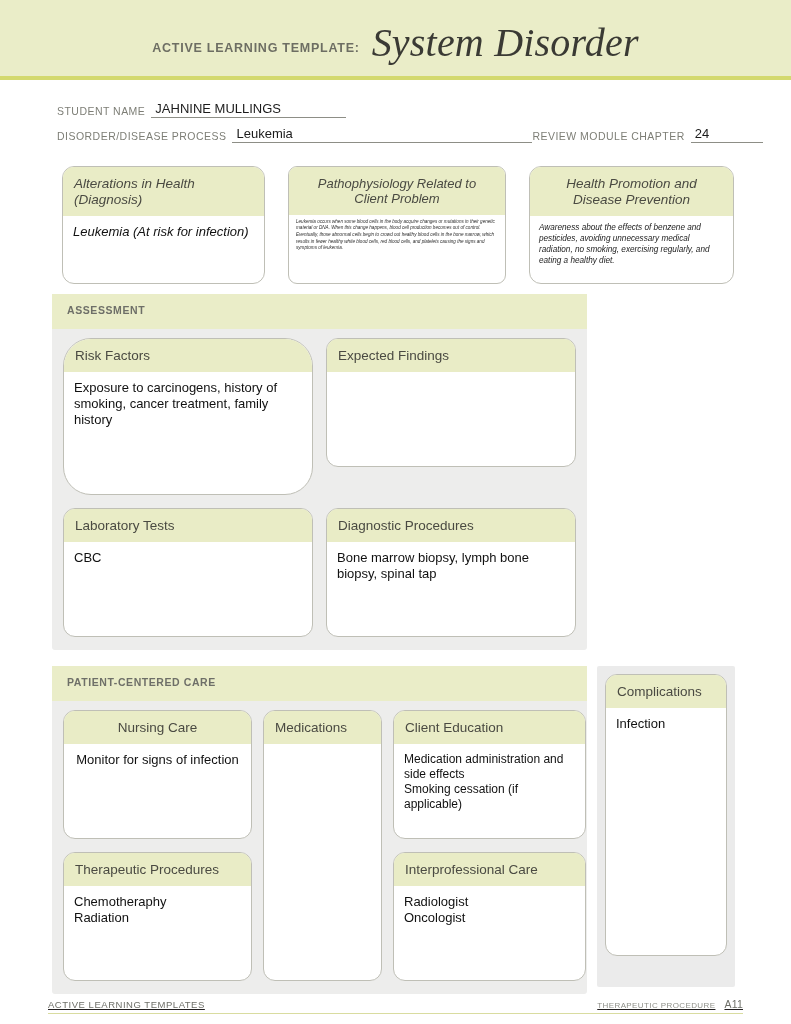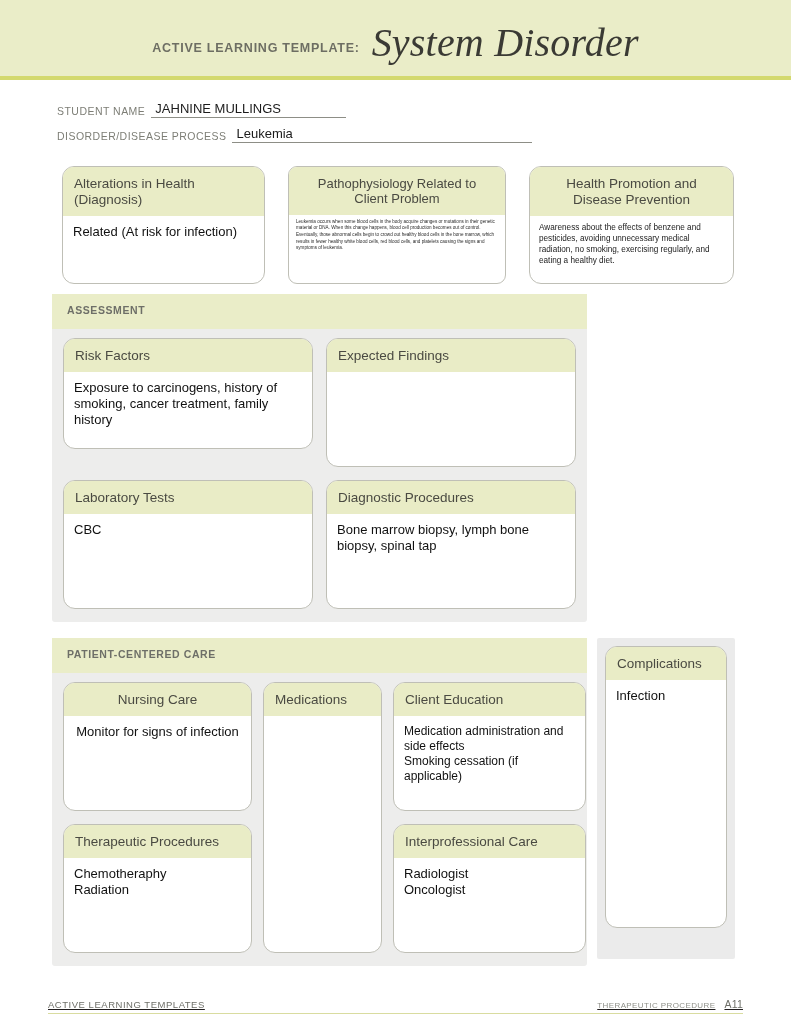--- a/index.html
+++ b/index.html
@@ -77,20 +77,21 @@
   .rule-student { width: 195px; }
   .rule-disorder { width: 300px; }
   .rule-chapter { width: 72px; }
   .ident-right { margin-left: auto; display: flex; align-items: flex-end; }
 
   
   .top-boxes {
     display: flex;
     gap: 23px;
     padding: 14px 57px 0 62px;
+    font-style: italic;
   }
   .card {
     border: 1px solid #bfbfb6;
     border-radius: 12px;
     background: #ffffff;
     overflow: hidden;
     display: flex;
     flex-direction: column;
   }
   .card-head {
@@ -153,21 +154,21 @@
   .assessment-band {
     background: #eaedc8;
     margin: -9px -11px 0 -11px;
     padding: 9px 13px 5px 13px;
   }
   .grid2 {
     display: flex;
     gap: 13px;
   }
   .grid2 + .grid2 { margin-top: 13px; }
-  .cell-risk { width: 251px; height: 111px; }
+  .cell-risk { width: 251px; height: 157px; border-radius: 28px; }
   .cell-expected { width: 251px; height: 129px; }
   .cell-lab { width: 251px; height: 129px; }
   .cell-diag { width: 251px; height: 129px; }
 
   .safety-panel {
     width: 138px;
     background: #ebebeb;
     border-radius: 2px;
     min-height: 316px;
     padding: 0;
@@ -276,29 +277,33 @@
 </div>
 
 <div class="ident">
   <div class="ident-row">
     <span class="ident-label">STUDENT NAME</span>
     <span class="ident-rule rule-student">JAHNINE MULLINGS</span>
   </div>
   <div class="ident-row">
     <span class="ident-label">DISORDER/DISEASE PROCESS</span>
     <span class="ident-rule rule-disorder">Leukemia</span>
+    <span class="ident-right">
+      <span class="ident-label">REVIEW MODULE CHAPTER</span>
+      <span class="ident-rule rule-chapter">24</span>
+    </span>
   </div>
 </div>
 
 <div class="top-boxes">
 
   <div class="card box-alterations">
     <div class="card-head">Alterations in
 Health (Diagnosis)</div>
-    <div class="card-body">Related (At risk for infection)</div>
+    <div class="card-body">Leukemia (At risk for infection)</div>
   </div>
 
   <div class="card box-patho">
     <div class="card-head">Pathophysiology Related
 to Client Problem</div>
     <div class="tiny-text">Leukemia occurs when some blood cells in the body acquire changes or mutations in their genetic material or DNA. When this change happens, blood cell production becomes out of control. Eventually, those abnormal cells begin to crowd out healthy blood cells in the bone marrow, which results in fewer healthy white blood cells, red blood cells, and platelets causing the signs and symptoms of leukemia.</div>
   </div>
 
   <div class="card box-health">
     <div class="card-head">Health Promotion and

